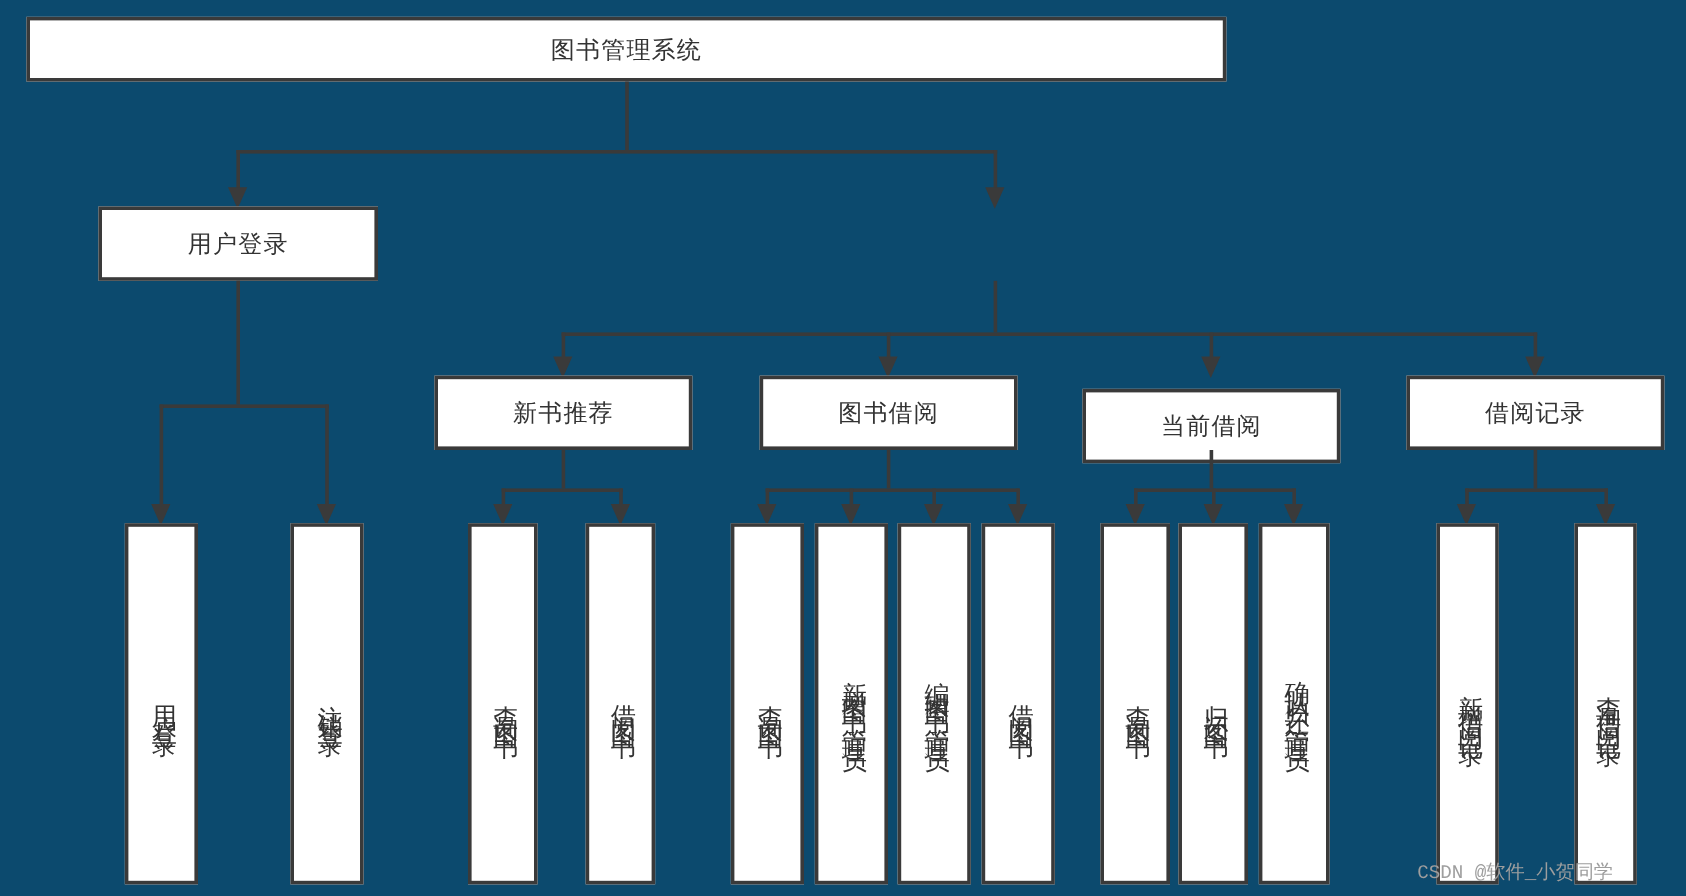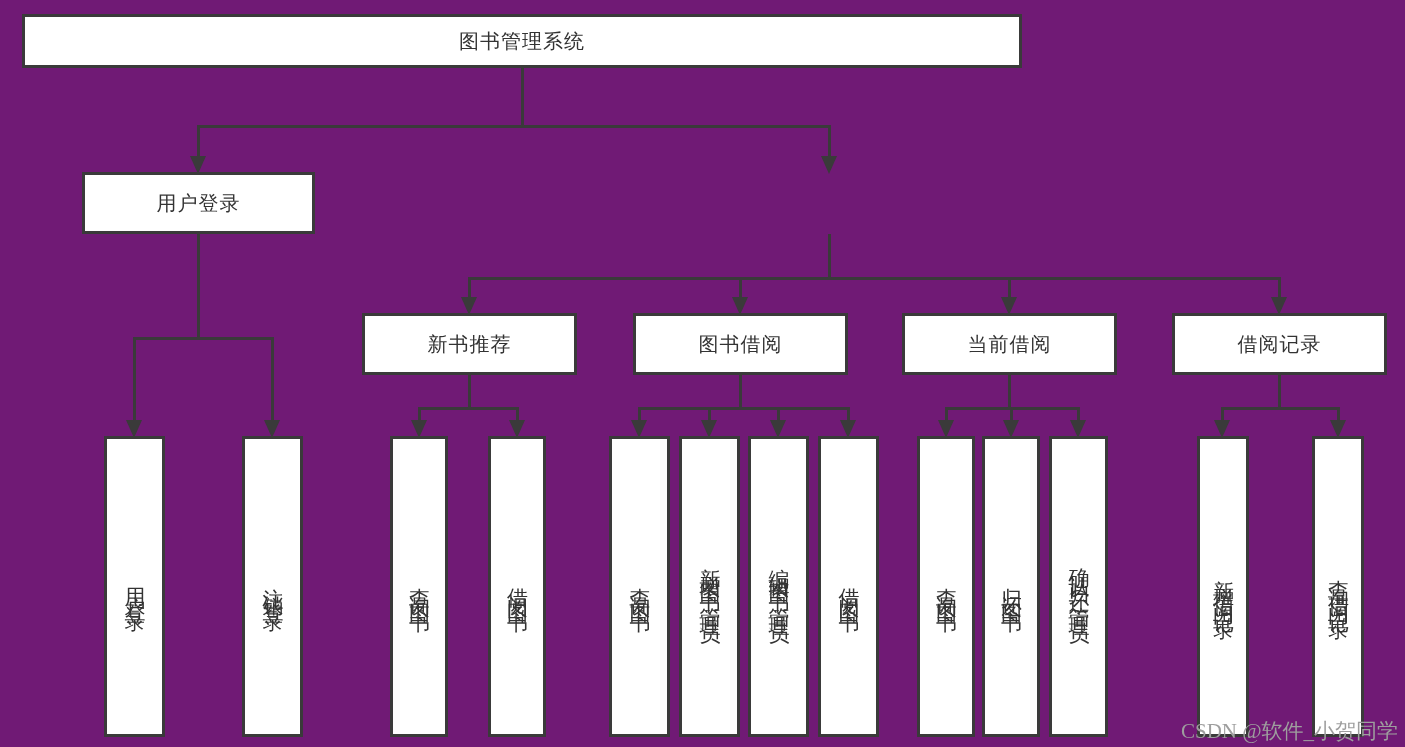--- a/index.html
+++ b/index.html
@@ -4,23 +4,23 @@
 <style>
   :root{
     --line:#3a3a3a;
     --text:#333333;
     --wm:#9e9e9e;
   }
   html,body{margin:0;padding:0;background:#ffffff;}
   .canvas{
     position:relative;
     width:1405px;height:747px;
-    background:#701a75;
+    background:#0c4a6e;
     overflow:hidden;
-    font-family:Liberation Serif, serif;
+    font-family:Liberation Mono, monospace;
     color:var(--text);
   }
   .box{
     position:absolute;
     box-sizing:border-box;
     border:3px solid var(--line);
     background:#ffffff;
     display:flex;
     align-items:center;
     justify-content:center;
@@ -41,21 +41,21 @@
   .hline{position:absolute;height:3px;background:var(--line);}
   .ahead{
     position:absolute;width:0;height:0;
     border-left:8px solid transparent;
     border-right:8px solid transparent;
     border-top:18px solid var(--line);
   }
   .watermark{
     position:absolute;
     left:1181px;top:717px;
-    font-size:21px;
+    font-size:16px;
     color:var(--wm);
     white-space:nowrap;
     z-index:9;
   }
 </style>
 </head>
 <body>
 
 <div class="canvas">
 
@@ -91,21 +91,21 @@
   <div class="ahead" style="left:1001px;top:297px"></div>
   <div class="vline" style="left:1278px;top:277px;height:24px"></div>
   <div class="ahead" style="left:1271px;top:297px"></div>
 
   <div class="box h" style="left:362px;top:313px;width:215px;height:62px">
     <span>新书推荐</span>
   </div>
   <div class="box h" style="left:633px;top:313px;width:215px;height:62px">
     <span>图书借阅</span>
   </div>
-  <div class="box h" style="left:902px;top:313px;width:215px;height:62px">
+  <div class="box h" style="left:902px;top:324px;width:215px;height:62px">
     <span>当前借阅</span>
   </div>
   <div class="box h" style="left:1172px;top:313px;width:215px;height:62px">
     <span>借阅记录</span>
   </div>
 
   <div class="vline" style="left:468px;top:375px;height:32px"></div>
   <div class="hline" style="left:418px;top:407px;width:101px"></div>
   <div class="vline" style="left:418px;top:407px;height:17px"></div>
   <div class="ahead" style="left:411px;top:420px"></div>

